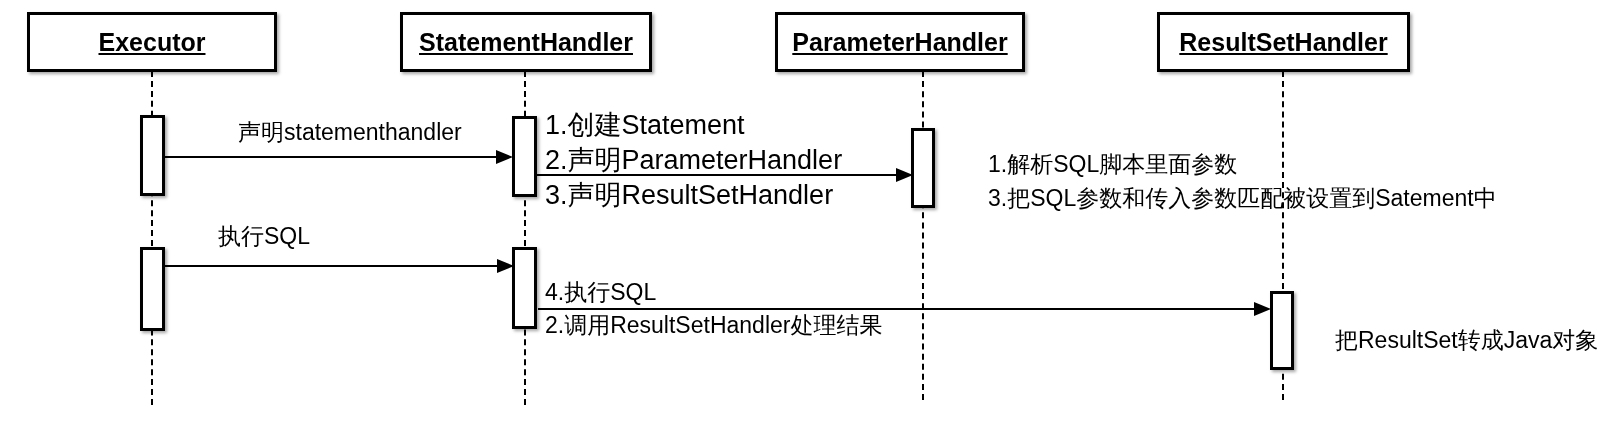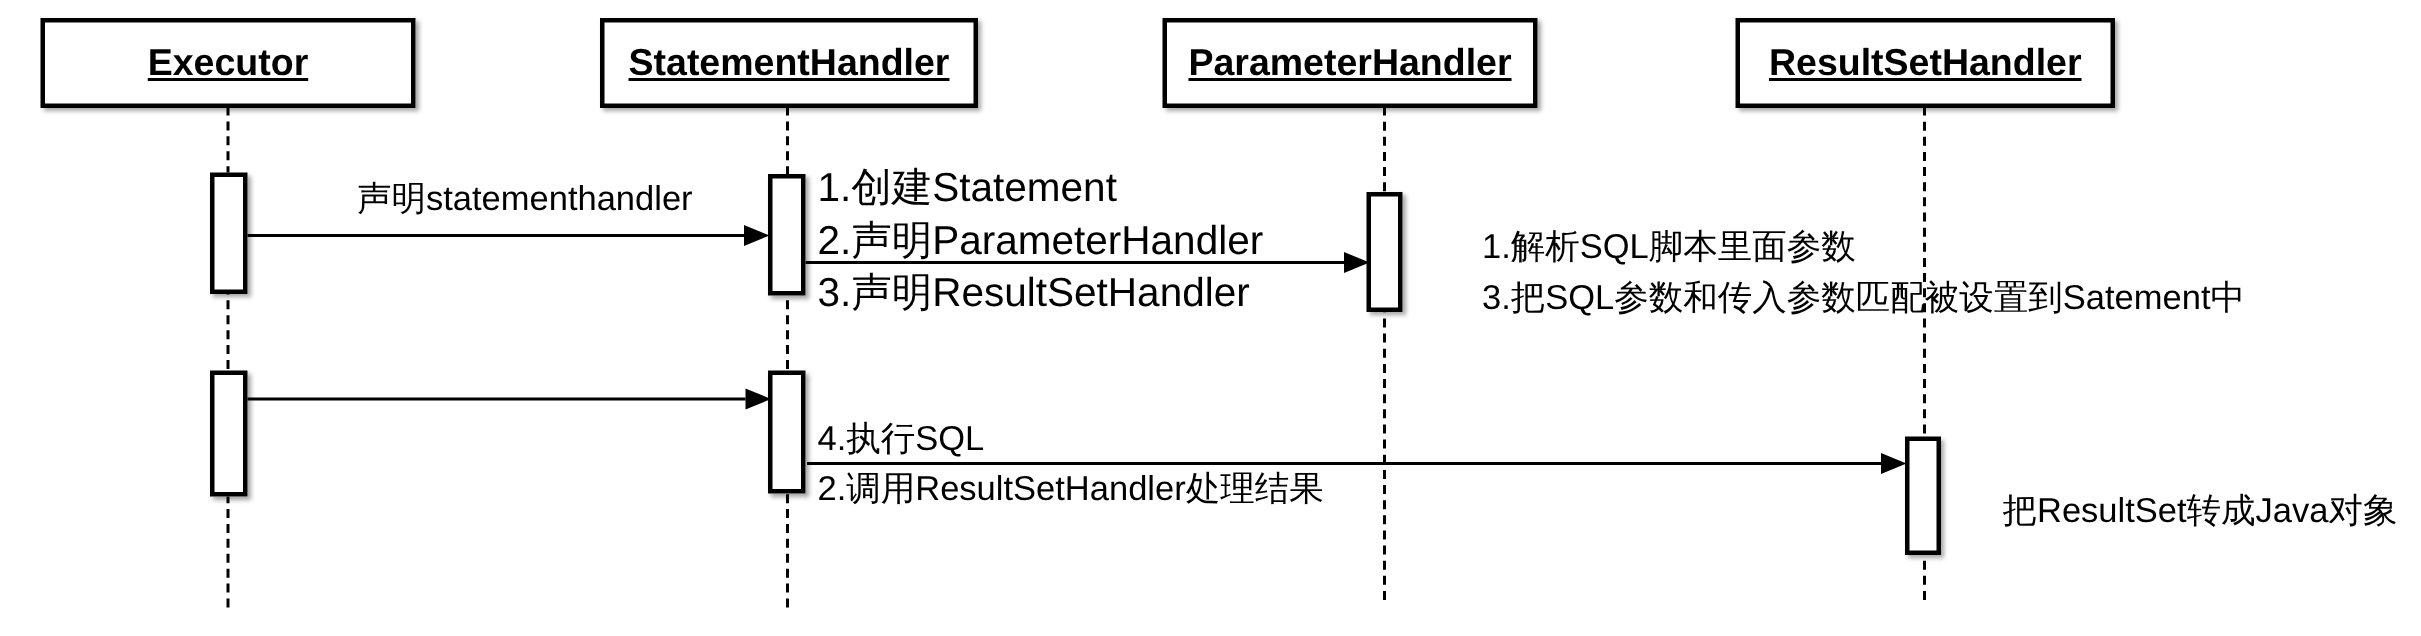--- a/index.html
+++ b/index.html
@@ -133,20 +133,21 @@
   </div>
 
   <div class="msg-label" style="left:194px; top:117px;margin-left:44px;">声明statementhandler</div>
 
   <div class="msg-lines" style="left:545px; top:108px;">
     <div>1.创建Statement</div>
     <div>2.声明ParameterHandler</div>
     <div>3.声明ResultSetHandler</div>
   </div>
 
+  <div class="msg-label" style="left:218px; top:221px;">执行SQL</div>
 
   <div class="msg-label" style="left:545px; top:277px;">4.执行SQL</div>
   <div class="msg-label" style="left:545px; top:310px;">2.调用ResultSetHandler处理结果</div>
 
   <div class="note-lines" style="left:944px; top:147px;">
     <div>1.解析SQL脚本里面参数</div>
     <div>3.把SQL参数和传入参数匹配被设置到Satement中</div>
   </div>
 
   <div class="msg-label" style="left:1335px; top:325px;">把ResultSet转成Java对象</div>

